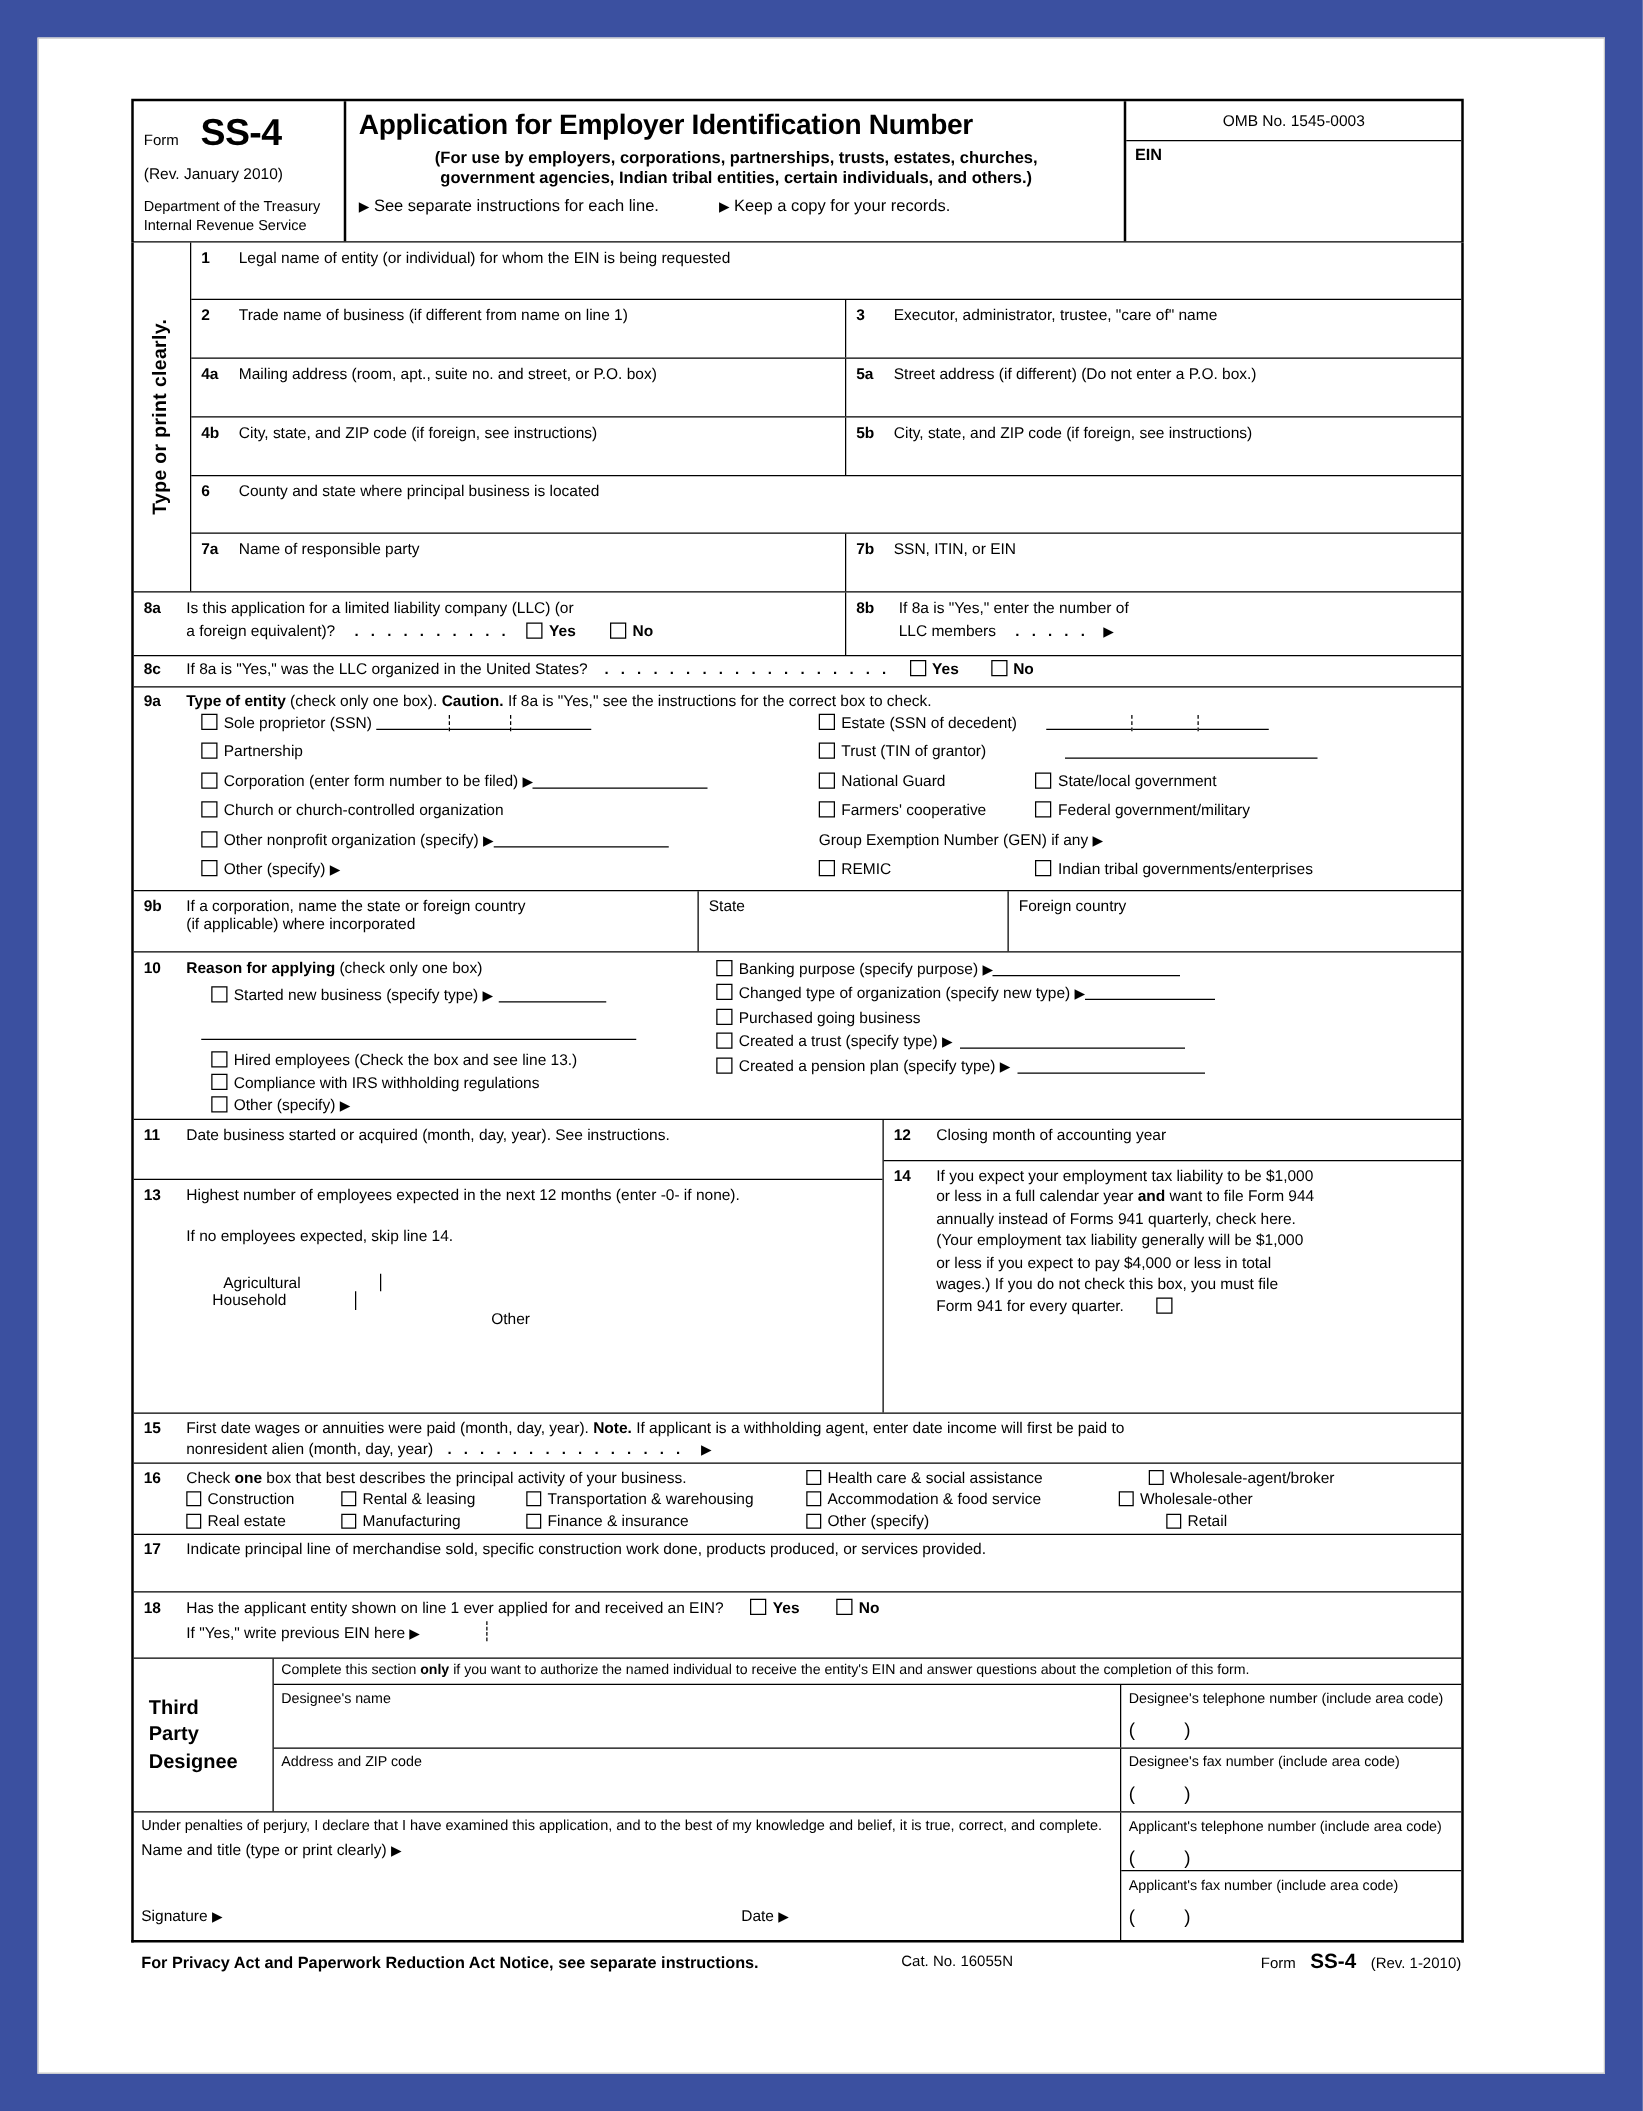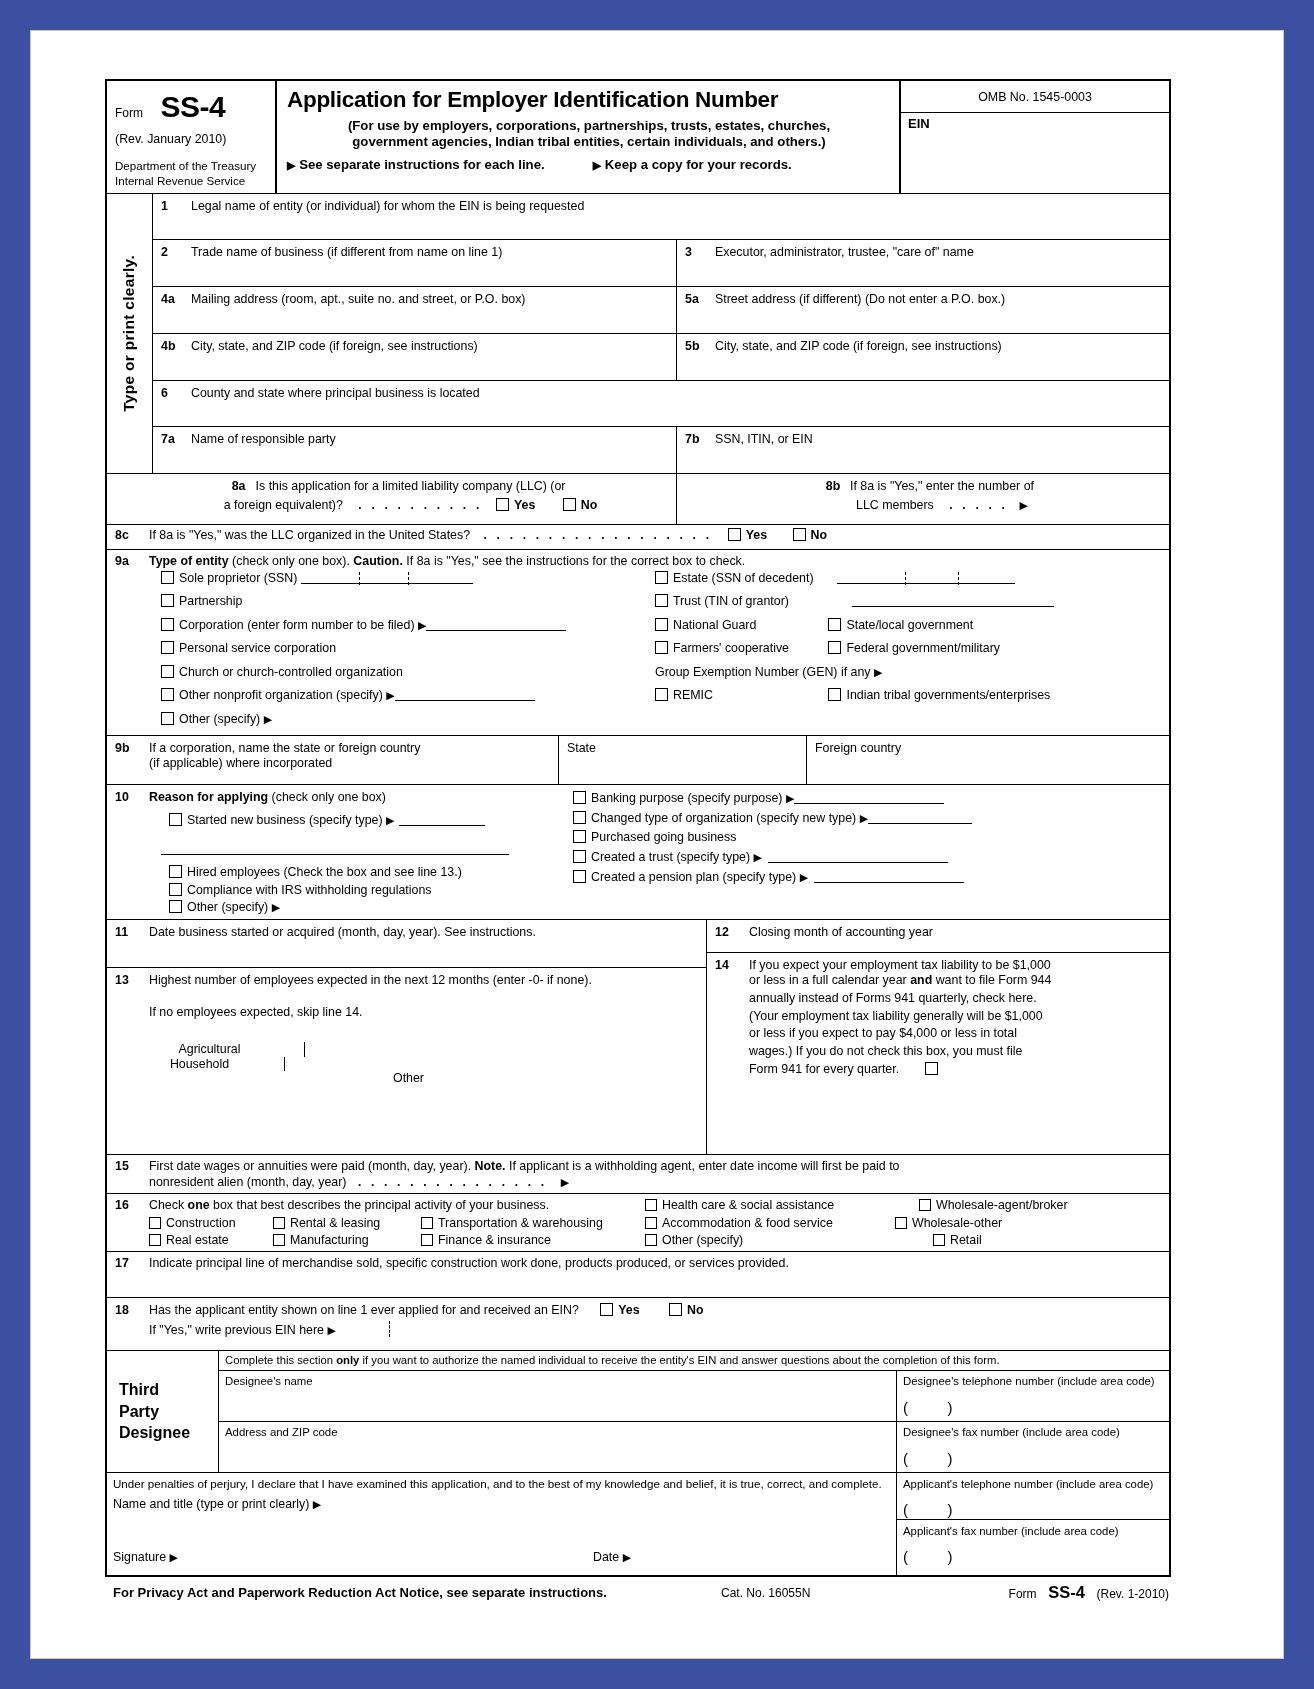--- a/index.html
+++ b/index.html
@@ -25,21 +25,21 @@
     position:absolute;left:74px;top:48px;width:1066px;height:1510px;
     box-sizing:border-box;
     font-size:12.4px;
     line-height:1.18;
   }
 
   
   .b{font-weight:bold;}
   .row{display:flex;}
   .bx{box-sizing:border-box;}
-  .ln{border-top:1px solid #000;text-align:center;}
+  .ln{border-top:1px solid #000;}
   .lnb{border-bottom:1px solid #000;}
   .lnr{border-right:1px solid #000;}
 
   
   .cb{
     display:inline-block;width:13px;height:13px;
     border:1.5px solid #000;background:#fff;
     vertical-align:-2px;margin-right:5px;
     box-sizing:border-box;
   }
@@ -63,21 +63,21 @@
   .hdr-left .f1{font-size:12px;}
   .hdr-left .ss4{font-size:30px;font-weight:bold;letter-spacing:-.5px;}
   .hdr-left .rev{font-size:12.4px;margin-top:8px;}
   .hdr-left .dept{font-size:11.6px;margin-top:12px;line-height:1.25;}
   .hdr-mid{
     flex:1;border-left:2px solid #000;border-right:2px solid #000;
     padding:6px 8px 3px 10px;box-sizing:border-box;
   }
   .hdr-title{font-size:22.5px;font-weight:bold;letter-spacing:-.3px;}
   .hdr-sub{font-size:13.2px;font-weight:bold;text-align:center;line-height:1.24;margin-top:4px;}
-  .hdr-instr{display:flex;gap:48px;font-size:13.2px;font-weight:bold;margin-top:7px;}
+  .hdr-instr{display:flex;gap:48px;font-size:13.2px;font-weight:normal;margin-top:7px;}
   .hdr-right{width:268px;box-sizing:border-box;}
   .omb{font-size:12.4px;text-align:center;padding:9px 0 7px;}
   .einbox{border-top:1.4px solid #000;height:68px;padding:3px 0 0 7px;font-size:13px;font-weight:bold;}
 
   
   .body{border-left:2px solid #000;border-right:2px solid #000;border-bottom:2px solid #000;}
   .typecol{
     width:46px;border-right:1px solid #000;box-sizing:border-box;
     display:flex;align-items:center;justify-content:center;
   }
@@ -247,23 +247,20 @@
             <span class="fillline" style="width:58px;"></span><span class="dash"></span><span class="fillline" style="width:48px;"></span><span class="dash"></span><span class="fillline" style="width:64px;"></span>
           </div>
           <div class="ent-row">
             <span class="cb"></span><span>Partnership</span>
           </div>
           <div class="ent-row">
             <span class="cb"></span><span>Corporation (enter form number to be filed)</span>
             <span class="arrow">▶</span><span class="fillline" style="width:140px;"></span>
           </div>
           <div class="ent-row">
-            <span class="cb"></span><span>Personal service corporation</span>
-          </div>
-          <div class="ent-row">
             <span class="cb"></span><span>Church or church-controlled organization</span>
           </div>
           <div class="ent-row">
             <span class="cb"></span><span>Other nonprofit organization (specify)</span>
             <span class="arrow">▶</span><span class="fillline" style="width:140px;"></span>
           </div>
           <div class="ent-row">
             <span class="cb"></span><span>Other (specify)</span>
             <span class="arrow">▶</span>
           </div>

